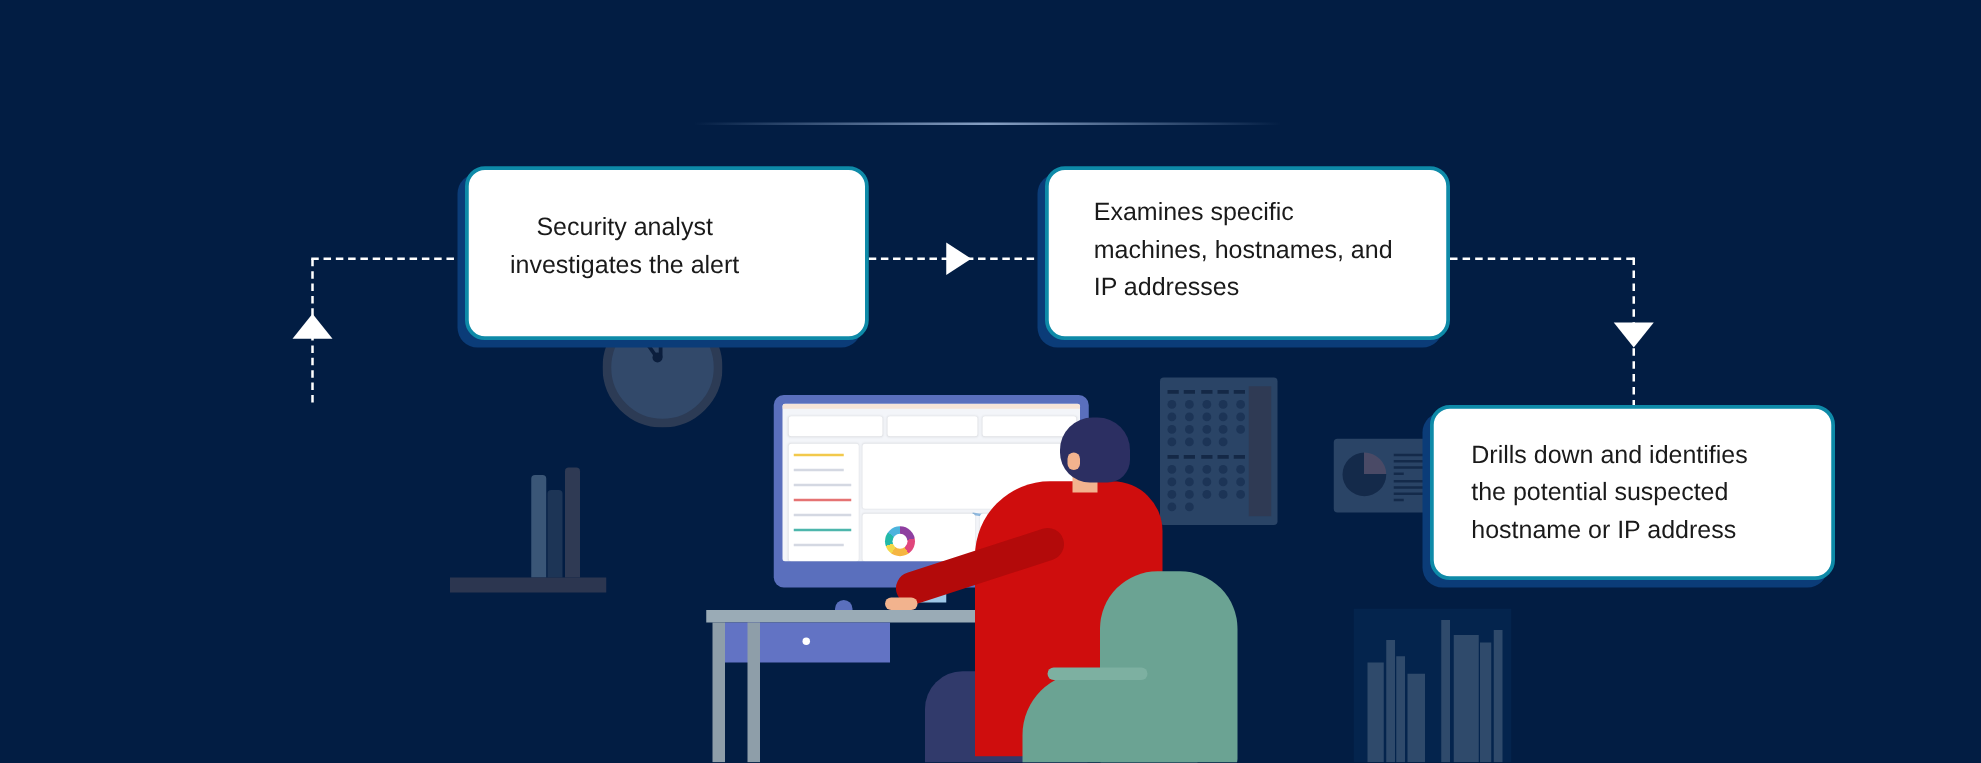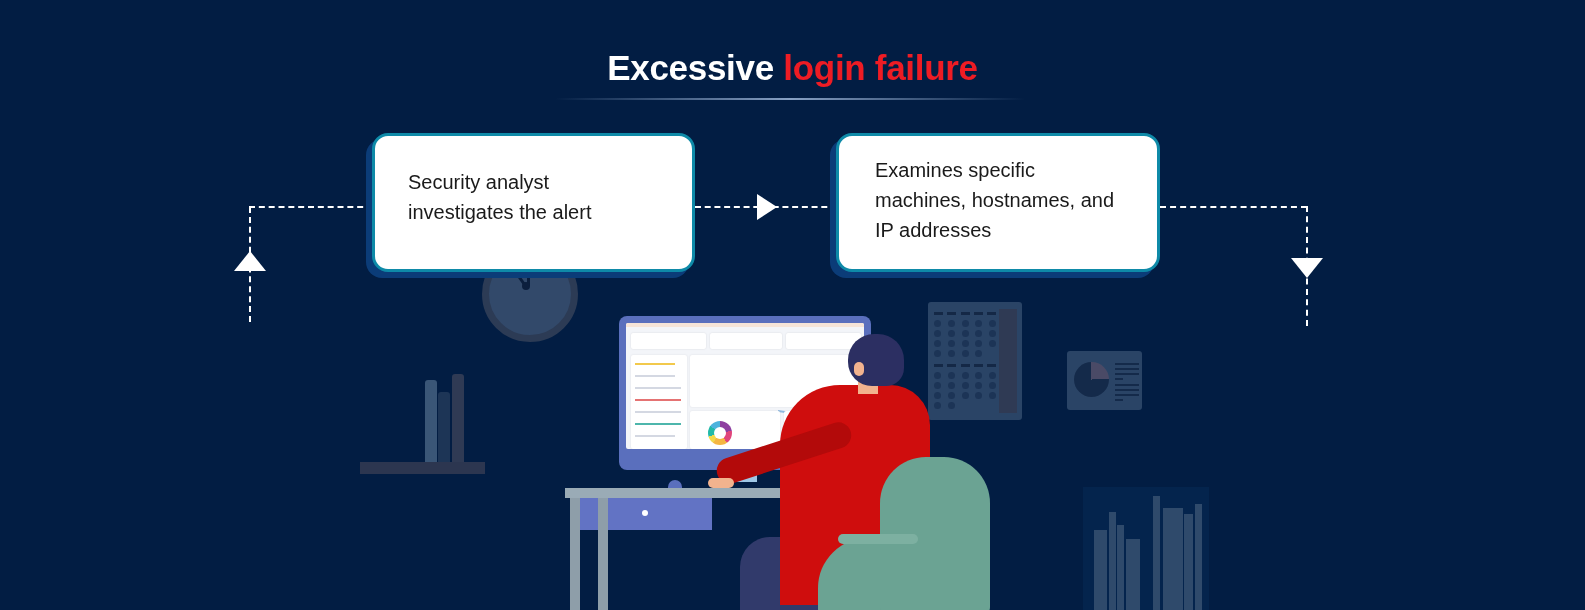--- a/index.html
+++ b/index.html
@@ -83,24 +83,20 @@
   .legs { left: 740px; top: 537px; width: 130px; height: 80px; background: #313a6b; border-radius: 30px 10px 0 0; }
   .chair-back { left: 880px; top: 457px; width: 110px; height: 160px; background: #6ba393; border-radius: 46px 46px 10px 10px; }
   .chair-seat { left: 818px; top: 538px; width: 140px; height: 80px; background: #6ba393; border-radius: 50px 10px 0 0; }
   .chair-arm { left: 838px; top: 534px; width: 80px; height: 10px; background: #7db0a1; border-radius: 5px; }
 </style>
 </head>
 <body>
 
 <div class="stage">
 
-  <div class="title">
-    <span class="w">Excessive</span>
-    <span class="r">login failure</span>
-  </div>
   <div class="title-rule"></div>
 
   <div class="deco clock">
     <div class="face"></div>
     <div class="hand1"></div>
       <div class="hand2"></div>
       <div class="pin"></div>
   </div>
 
   <div class="deco" style="left:0;top:0;width:1585px;height:610px;pointer-events:none;">
@@ -260,25 +256,30 @@
   <div class="arrow up" style="left:234px;top:251px;"></div>
 
   <div class="dash-h" style="left:695px;top:206px;width:142px;"></div>
   <div class="arrow right" style="left:757px;top:194px;"></div>
 
   <div class="dash-h" style="left:1160px;top:206px;width:147px;"></div>
   <div class="dash-v" style="left:1306px;top:206px;height:120px;"></div>
   <div class="arrow down" style="left:1291px;top:258px;"></div>
 
 
-  <div class="card" style="left:372px;top:133px;width:323px;height:139px;padding-left:33px;padding-bottom:12px;">
+  <div class="card" style="left:372px;top:133px;width:323px;height:139px;padding-left:33px;padding-bottom:12px;text-align:center;">
     <div class="txt">Security analyst
 investigates the alert</div>
   </div>
 
   <div class="card" style="left:836px;top:133px;width:324px;height:139px;padding-left:36px;padding-bottom:6px;">
     <div class="txt">Examines specific
 machines, hostnames, and
 IP addresses</div>
   </div>
 
+  <div class="card" style="left:1144px;top:324px;width:324px;height:140px;padding-left:30px;">
+    <div class="txt">Drills down and identifies
+the potential suspected
+hostname or IP address</div>
+  </div>
 
 </div>
 
 </body></html>

